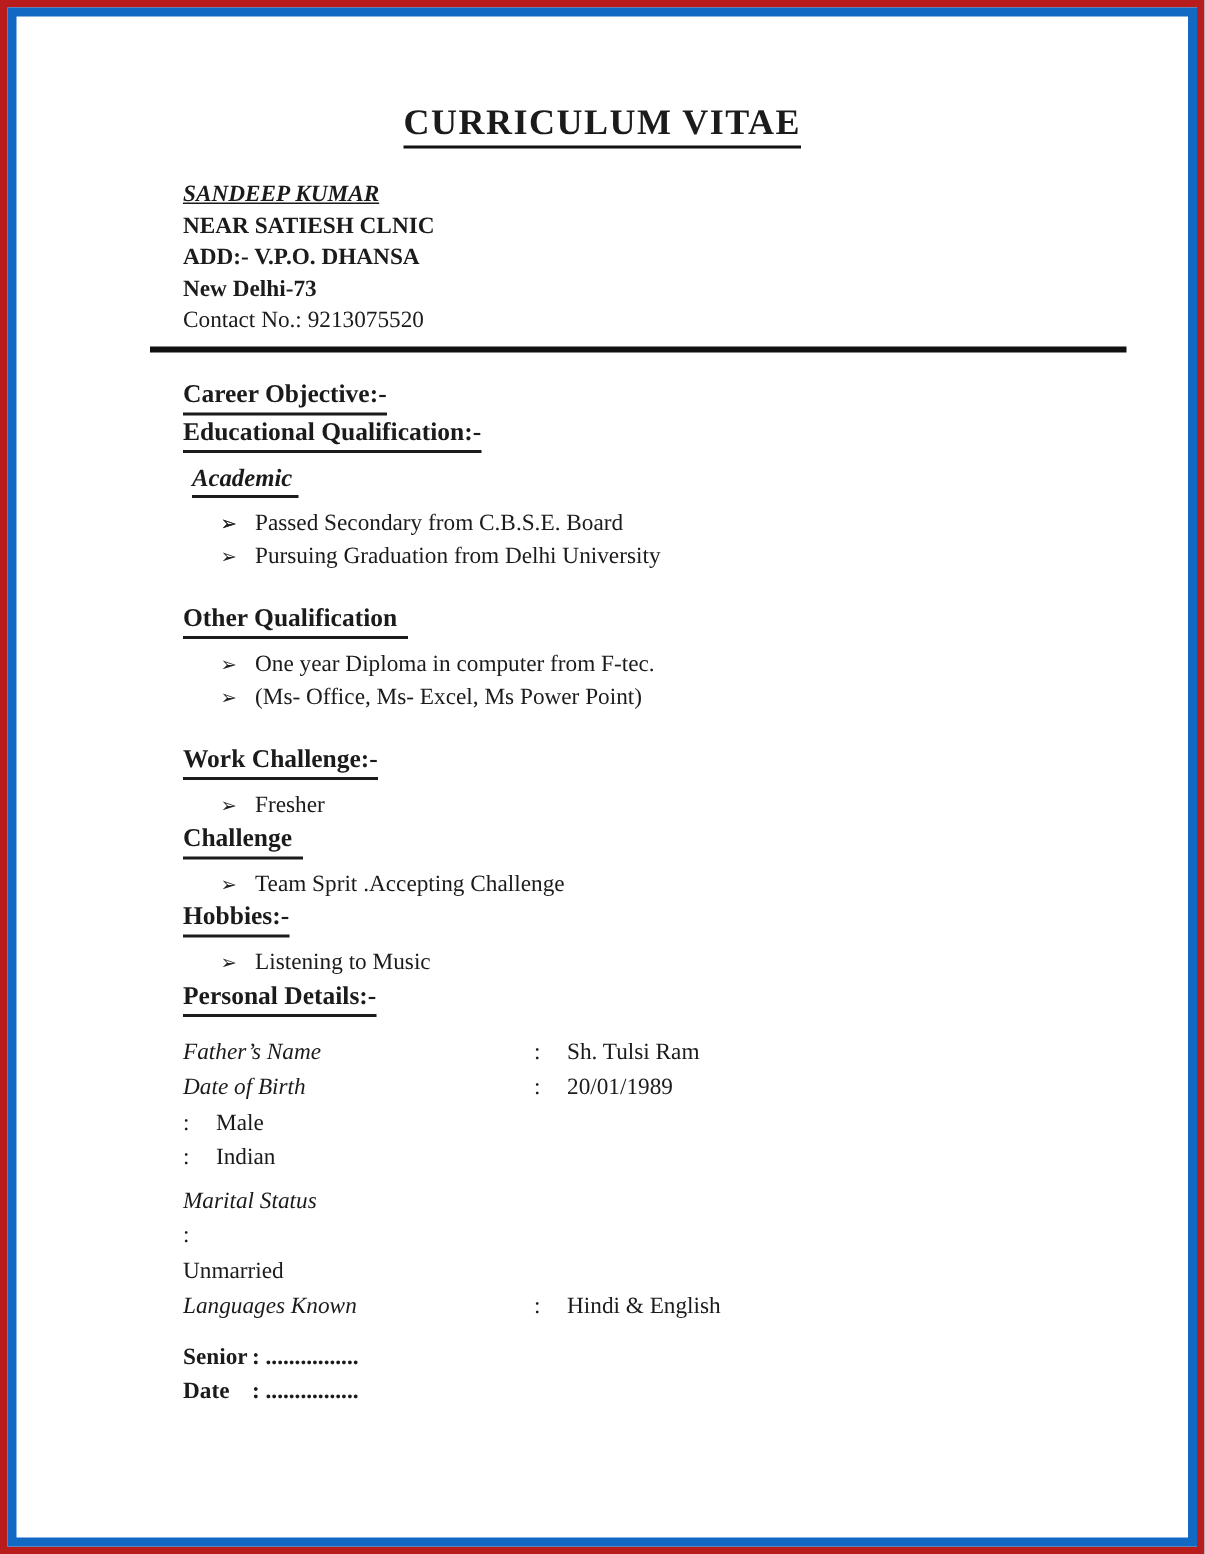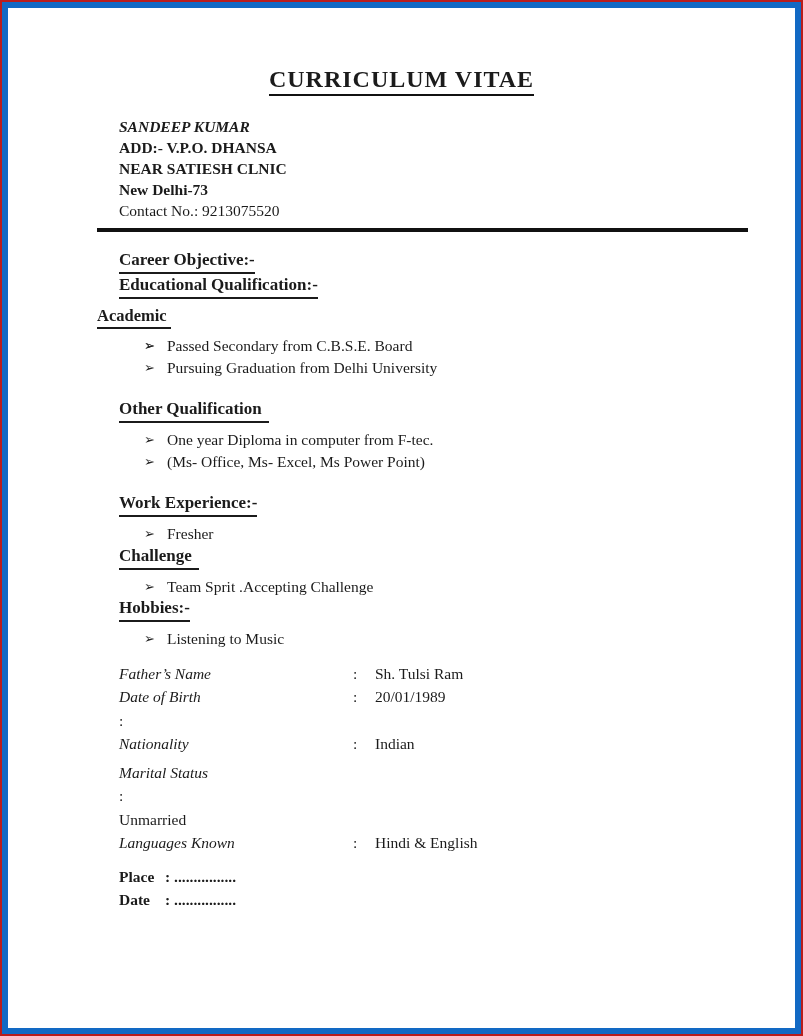--- a/index.html
+++ b/index.html
@@ -1,19 +1,19 @@
 <!DOCTYPE html>
 <html><head>
 <meta charset="utf-8">
 <style>
   html, body { margin: 0; padding: 0; background: #ffffff; }
   .frame-outer {
     width: 803px; height: 1036px;
     box-sizing: border-box;
-    border: 2px solid #b91c1c;
+    border: 5px solid #b91c1c;
     background: #0369a1;
   }
   .frame-inner {
     width: 100%; height: 100%;
     box-sizing: border-box;
     border: 6px solid #1269c4;
     overflow: hidden;
     background: #ffffff;
   }
   .content {
@@ -24,21 +24,21 @@
   }
   .title-wrap { text-align: center; margin-top: 58px; }
   .doc-title {
     display: inline-block;
     font-size: 24px; font-weight: bold;
     letter-spacing: 1px;
     border-bottom: 2px solid #111111;
     padding-bottom: 1px;
   }
   .header-block { margin: 20px 0 0 111px; font-size: 15.5px; line-height: 21px; }
-  .hdr-name { font-weight: bold; font-style: italic; }
+  .hdr-name { font-weight: bold; font-style: italic; text-decoration: underline; }
   .hdr-bold { font-weight: bold; }
   .hdr-normal { font-weight: normal; }
   .rule {
     margin: 7px 0 0 89px;
     width: 651px; height: 4px;
     background: #111111;
   }
   .sec-heading {
     margin-left: 111px;
     font-size: 17px; font-weight: bold;
@@ -53,22 +53,22 @@
   .pad-underline > span { padding-right: 7px; }
   .mt-career { margin-top: 17px; }
   .mt-sec { margin-top: 20px; }
   .mt-sec-sm { margin-top: 0; }
   .objective-text {
     margin: 8px 0 0 111px;
     width: 604px;
     font-size: 15.5px; line-height: 22px;
   }
   .sub-heading {
-    margin: 6px 0 0 89px;
-    font-size: 16.5px; font-weight: bold; 
+    margin: 6px 0 0 117px;
+    font-size: 16.5px; font-weight: bold; font-style: italic;
     line-height: 21px;
   }
   .sub-heading > span {
     display: inline-block;
     border-bottom: 2px solid #1b1b1b;
     padding-bottom: 1px; padding-right: 4px;
   }
   ul.bullets {
     list-style: none;
     margin: 6px 0 0 111px; padding: 0;
@@ -100,22 +100,22 @@
 <div class="frame-outer">
   <div class="frame-inner">
     <div class="content">
 
       <div class="title-wrap">
         <span class="doc-title">CURRICULUM VITAE</span>
       </div>
 
       <div class="header-block">
         <div class="hdr-name">SANDEEP KUMAR</div>
+        <div class="hdr-bold">NEAR SATIESH CLNIC</div>
         <div class="hdr-bold">ADD:- V.P.O. DHANSA</div>
-        <div class="hdr-bold">NEAR SATIESH CLNIC</div>
         <div class="hdr-bold">New Delhi-73</div>
         <div class="hdr-normal">Contact No.: 9213075520</div>
       </div>
 
       <div class="rule"></div>
 
       <div class="sec-heading mt-career">
         <span>Career Objective:-</span>
       </div>
 
@@ -133,74 +133,77 @@
 
       <div class="sec-heading mt-sec pad-underline">
         <span>Other Qualification</span>
       </div>
       <ul class="bullets">
         <li><span class="arrow">➢</span><span>One year Diploma in computer from F-tec.</span></li>
         <li><span class="arrow">➢</span><span>(Ms- Office, Ms- Excel, Ms Power Point)</span></li>
       </ul>
 
       <div class="sec-heading mt-sec">
-        <span>Work Experience:-</span>
+        <span>Work Challenge:-</span>
       </div>
       <ul class="bullets mt-fresher">
         <li><span class="arrow">➢</span><span>Fresher</span></li>
       </ul>
 
       <div class="sec-heading mt-sec-sm pad-underline">
         <span>Challenge</span>
       </div>
       <ul class="bullets mt-fresher">
         <li><span class="arrow">➢</span><span>Team Sprit .Accepting Challenge</span></li>
       </ul>
 
       <div class="sec-heading mt-sec-sm">
         <span>Hobbies:-</span>
       </div>
       <ul class="bullets">
         <li><span class="arrow">➢</span><span>Listening to Music</span></li>
       </ul>
 
+      <div class="sec-heading mt-sec-sm">
+        <span>Personal Details:-</span>
+      </div>
       <div class="pd-rows">
         <div class="pd-row">
           <span class="pd-label">Father’s Name</span>
           <span class="pd-colon">:</span>
           <span class="pd-value">Sh. Tulsi Ram</span>
         </div>
         <div class="pd-row">
           <span class="pd-label">Date of Birth</span>
           <span class="pd-colon">:</span>
           <span class="pd-value">20/01/1989</span>
         </div>
         <div class="pd-row">
           <span class="pd-colon">:</span>
-        </div>
-        <div class="pd-row">
-          <span class="pd-label">Nationality</span>
+          <span class="pd-value">Male</span>
+        </div>
+        <div class="pd-row">
           <span class="pd-colon">:</span>
           <span class="pd-value">Indian</span>
         </div>
         <div class="pd-row">
           <span class="pd-label">Marital Status</span>
           <span class="pd-colon">:</span>
           <span class="pd-value">Unmarried</span>
         </div>
         <div class="pd-row">
           <span class="pd-label">Languages Known</span>
           <span class="pd-colon">:</span>
           <span class="pd-value">Hindi &amp; English</span>
         </div>
       </div>
 
       <div class="footer-lines">
         <div class="footer-line">
-          <span class="fl-label">Place</span><span>: ................</span>
+          <span class="fl-label">Senior</span><span>: ................</span>
         </div>
         <div class="footer-line">
           <span class="fl-label">Date</span><span>: ................</span>
         </div>
       </div>
 
     </div>
   </div>
 </div>
 

